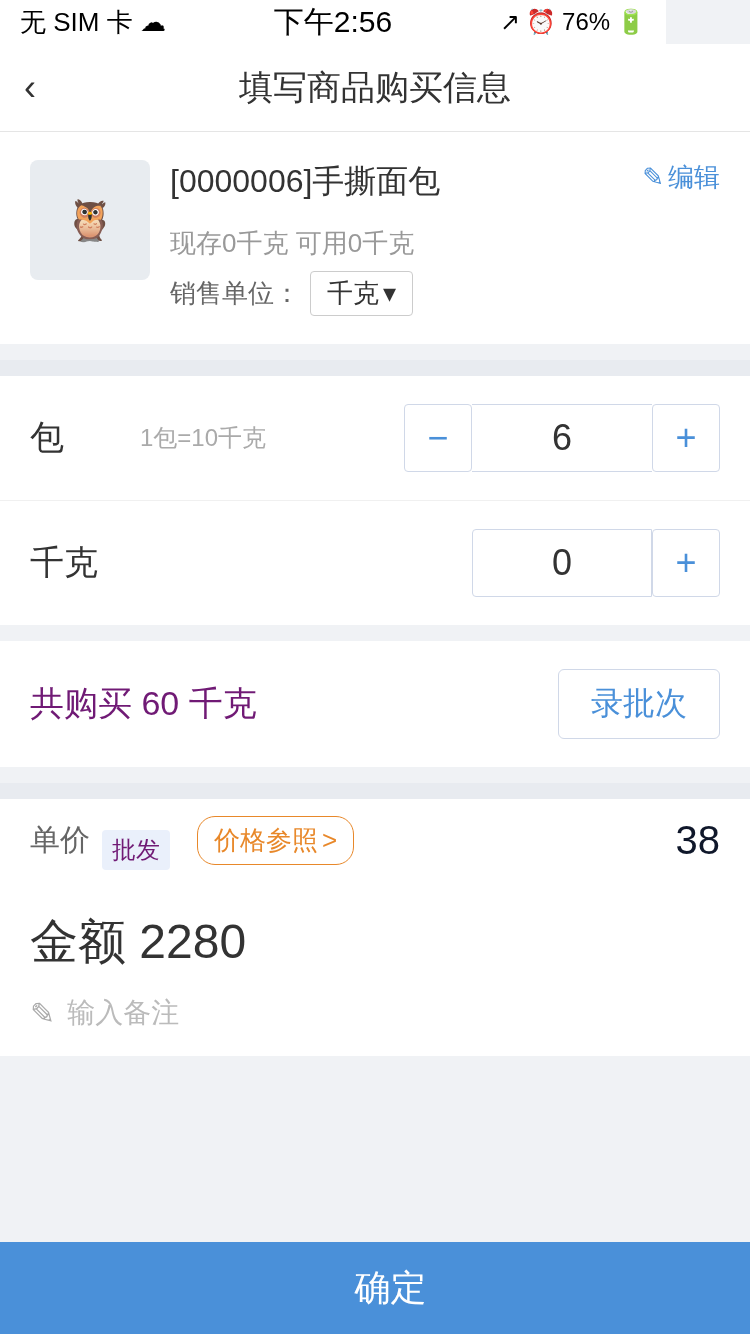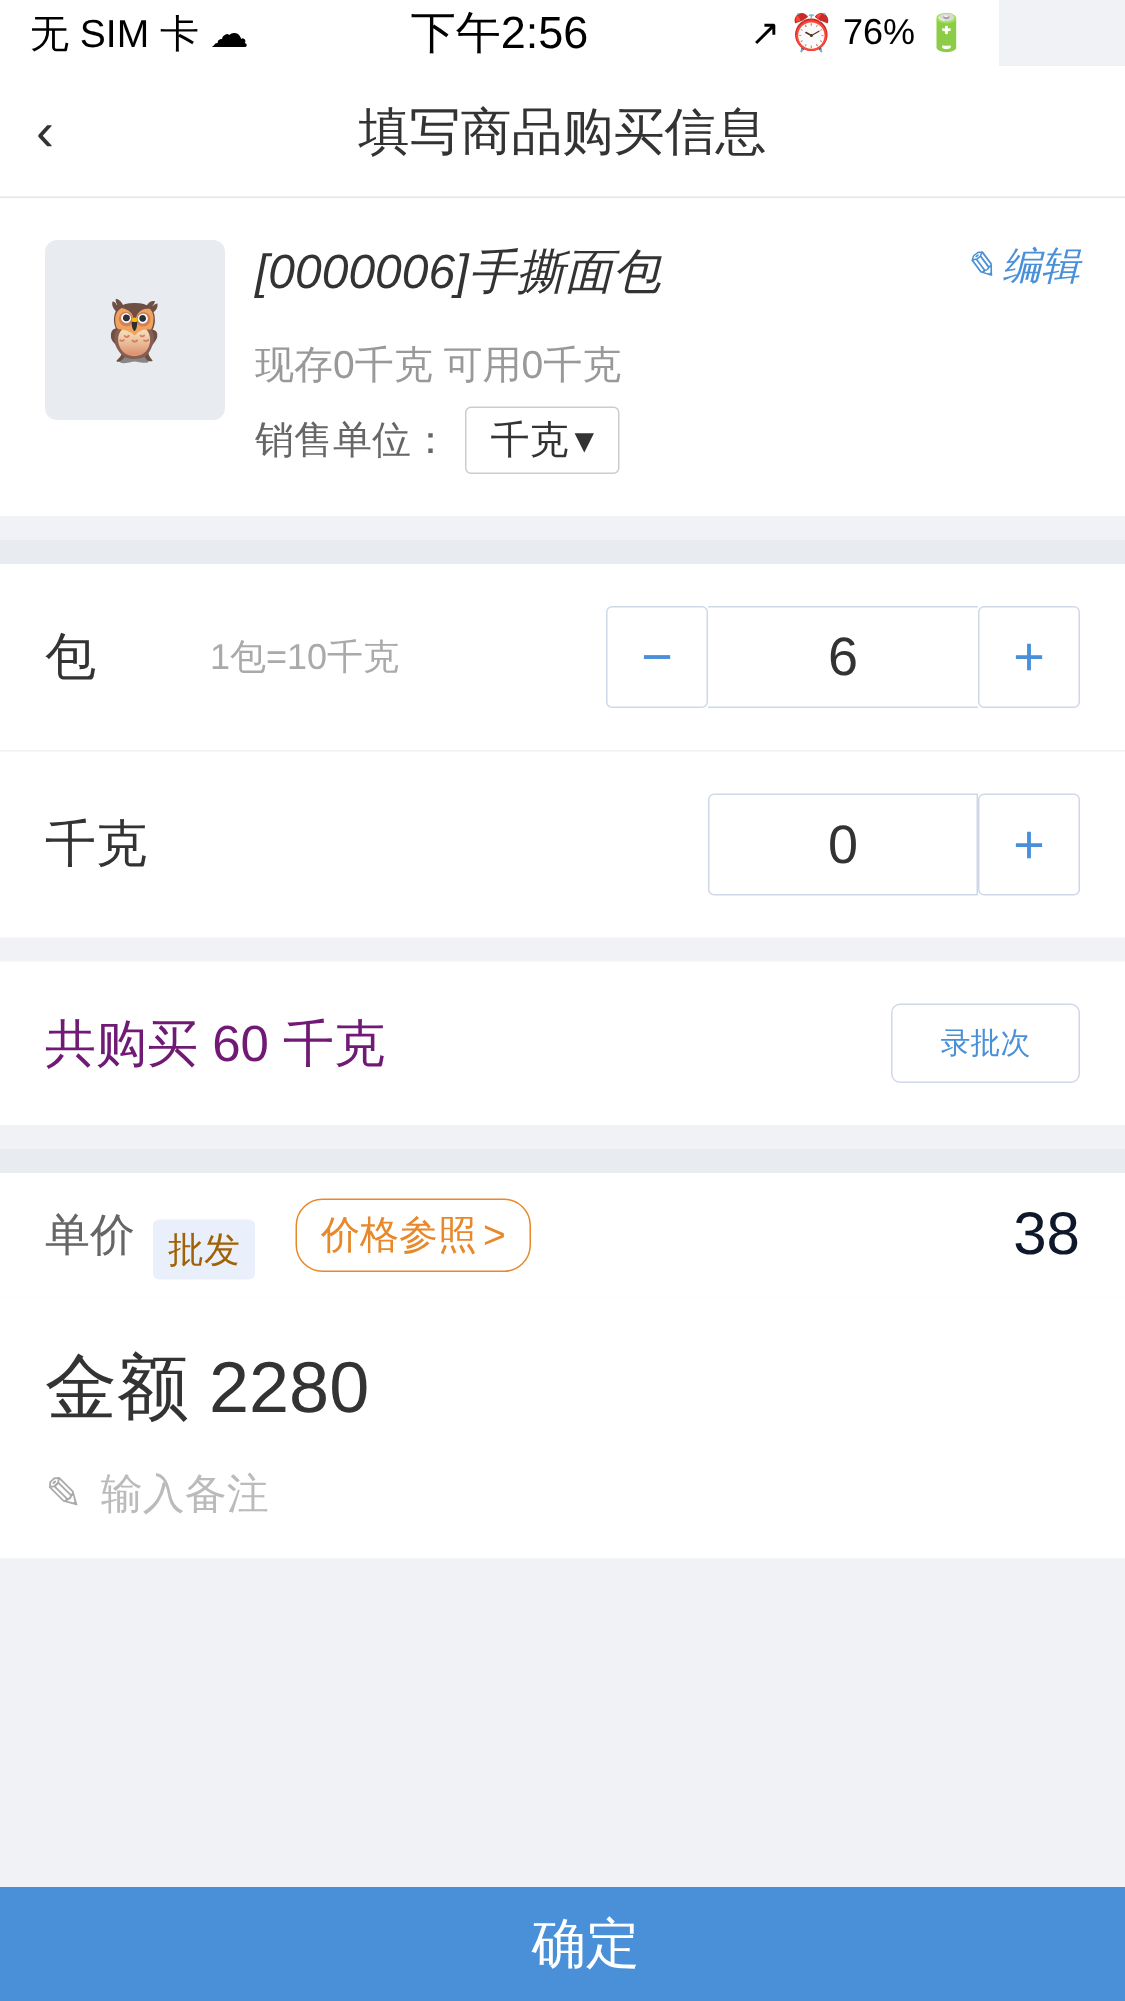--- a/index.html
+++ b/index.html
@@ -121,21 +121,20 @@
       color: #4a90d9;
       display: flex;
       align-items: center;
       gap: 4px;
       margin-left: auto;
     }
     .product-info-top {
       display: flex;
       justify-content: space-between;
       align-items: flex-start;
-      font-style: italic;
     }
 
     
     .separator {
       height: 16px;
       background: #e8ebf0;
     }
 
     
     .form-section {
@@ -207,21 +206,21 @@
       margin-bottom: 16px;
     }
     .total-text {
       font-size: 34px;
       color: #701a75;
     }
     .batch-btn {
       border: 1px solid #d0d8e8;
       border-radius: 6px;
       padding: 12px 32px;
-      font-size: 20px;
+      font-size: 32px;
       color: #4a90d9;
       background: #fff;
       cursor: pointer;
     }
 
     
     .price-section {
       background: #fff;
       padding: 12px 30px;
       margin-bottom: 0;
@@ -230,21 +229,21 @@
       display: flex;
       align-items: center;
       margin-bottom: 0;
     }
     .price-label {
       font-size: 30px;
       color: #666;
     }
     .price-tag {
       background: #eaf0fb;
-      color: #a16207;
+      color: #701a75;
       font-size: 24px;
       padding: 4px 10px;
       border-radius: 4px;
       margin-left: 12px;
       margin-top: 19px;
     }
     .price-ref-btn {
       border: 1px solid #e8882a;
       border-radius: 18px;
       padding: 6px 16px;
@@ -287,21 +286,21 @@
       color: #bbb;
       text-align: center;
     }
 
     
     .spacer { flex: 1; background: #f0f2f5; }
 
     
     .confirm-btn {
       width: 750px;
-      height: 76px;
+      height: 92px;
       background: #4a90d9;
       border: none;
       font-size: 36px;
       color: #fff;
       cursor: pointer;
       display: flex;
       align-items: center;
       justify-content: center;
       flex-shrink: 0;
       padding-left: 31px;

